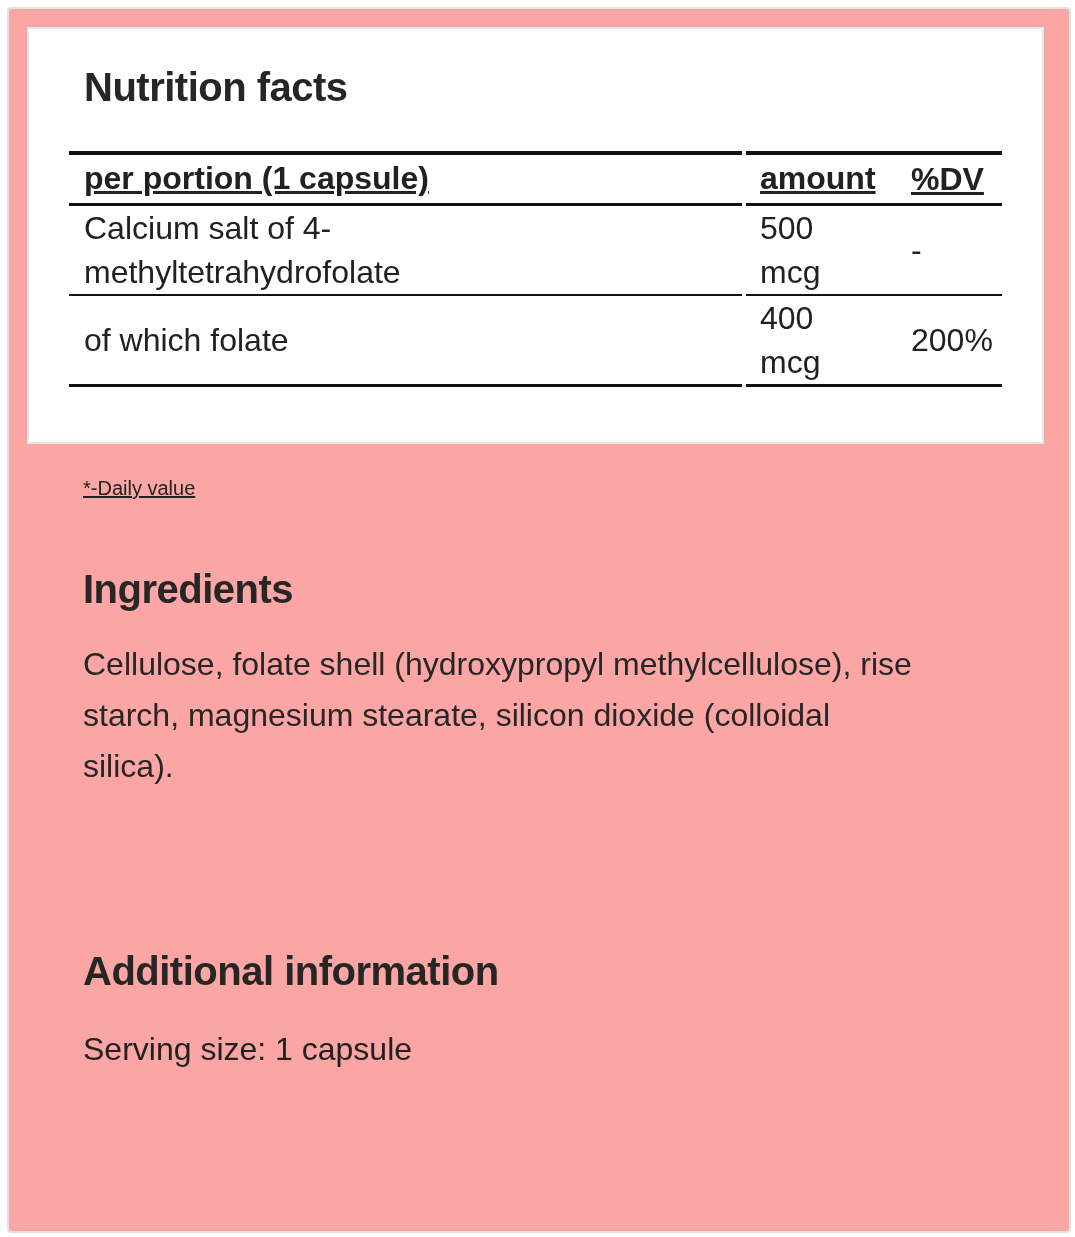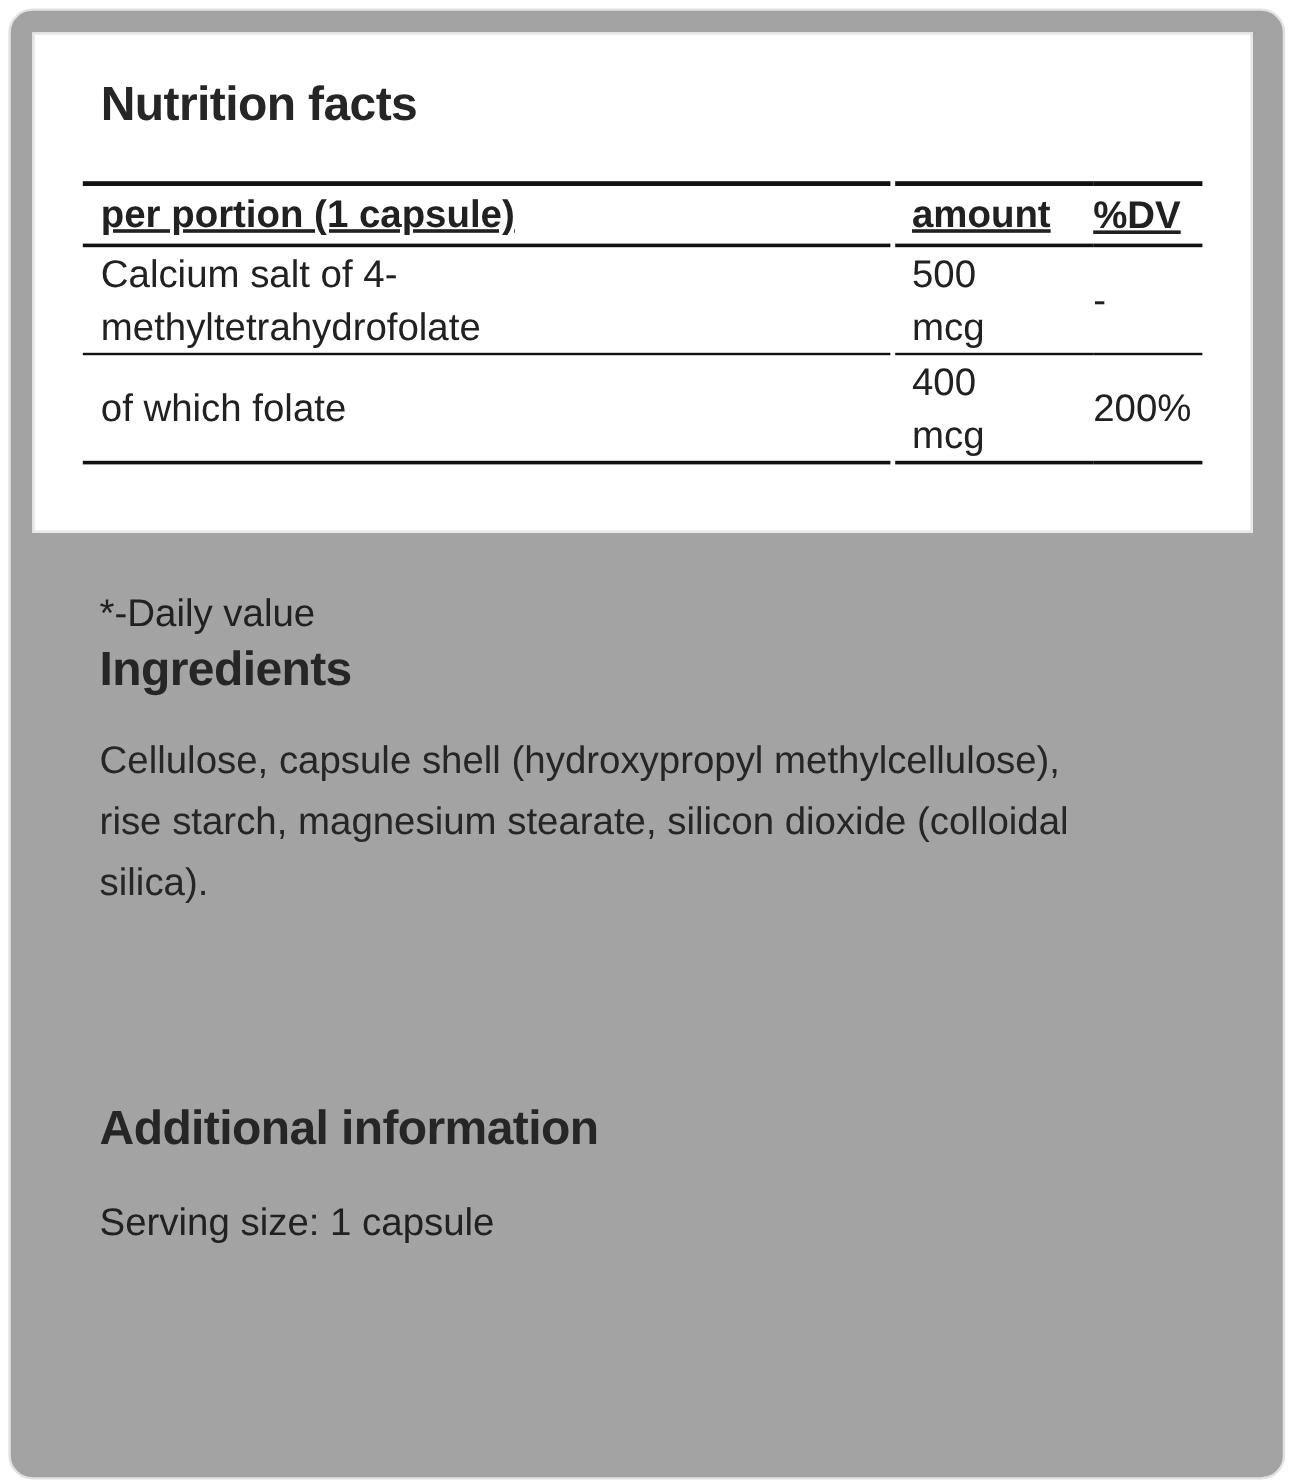--- a/index.html
+++ b/index.html
@@ -7,23 +7,23 @@
     margin: 0; padding: 0;
     width: 1075px; height: 1237px;
     background: #ffffff;
     font-family: "Liberation Sans", sans-serif;
     color: #222222;
   }
   .page {
     position: absolute;
     left: 7px; top: 7px;
     width: 1064px; height: 1226px;
-    background: #a3a3a3;
+    background: #fca5a5;
     border: 2px solid #e2e2e2;
-    border-radius: 20px;
+    border-radius: 4px;
     overflow: hidden;
   }
   
   .card {
     margin: 18px 0 0 18px;
     width: 1017px; height: 417px;
     background: #ffffff;
     border: 2px solid #e6e6e6;
     padding: 28px 40px 0 40px;
     overflow: hidden;
@@ -61,34 +61,35 @@
   tbody tr.last td { border-bottom: 3px solid #111111; }
   tbody tr { height: 90px; }
   .c-name { padding-left: 15px !important; }
   .c-amt  { padding-left: 14px !important; }
   .name-inner { display: inline-block; max-width: 520px; line-height: 44px; }
   .amt-inner  { display: inline-block; max-width: 80px;  line-height: 44px; }
   .c-dv { line-height: 44px; }
   
   .sections { margin-left: 74px; margin-right: 60px; }
   .daily-value {
-    margin-top: 45px;
-    font-size: 32px;
+    margin-top: 22px;
+    font-size: 20px;
     line-height: 45px;
     color: #212121;
+    text-decoration: underline;
   }
   .section-title {
     margin: 0;
     font-size: 40px;
     font-weight: bold;
     letter-spacing: -0.5px;
     line-height: 48px;
     color: #262626;
   }
-  .ingredients-title { }
+  .ingredients-title { margin-top: 54px; }
   .ingredients-text {
     margin-top: 26px;
     max-width: 845px;
     font-size: 32px;
     line-height: 51px;
     color: #262626;
   }
   .additional-title { margin-top: 155px; }
   .additional-lines { margin-top: 30px; }
   .info-line {
@@ -144,21 +145,21 @@
       </tbody>
     </table>
   </div>
 
   <div class="sections">
 
     <div class="daily-value">*-Daily value</div>
 
     <div class="section-title ingredients-title">Ingredients</div>
 
-    <div class="ingredients-text">Cellulose, capsule shell (hydroxypropyl methylcellulose), rise starch, magnesium stearate, silicon dioxide (colloidal silica).</div>
+    <div class="ingredients-text">Cellulose, folate shell (hydroxypropyl methylcellulose), rise starch, magnesium stearate, silicon dioxide (colloidal silica).</div>
 
     <div class="section-title additional-title">Additional information</div>
 
     <div class="additional-lines">
       <div class="info-line">Serving size: 1 capsule</div>
     </div>
 
   </div>
 </div>
 

